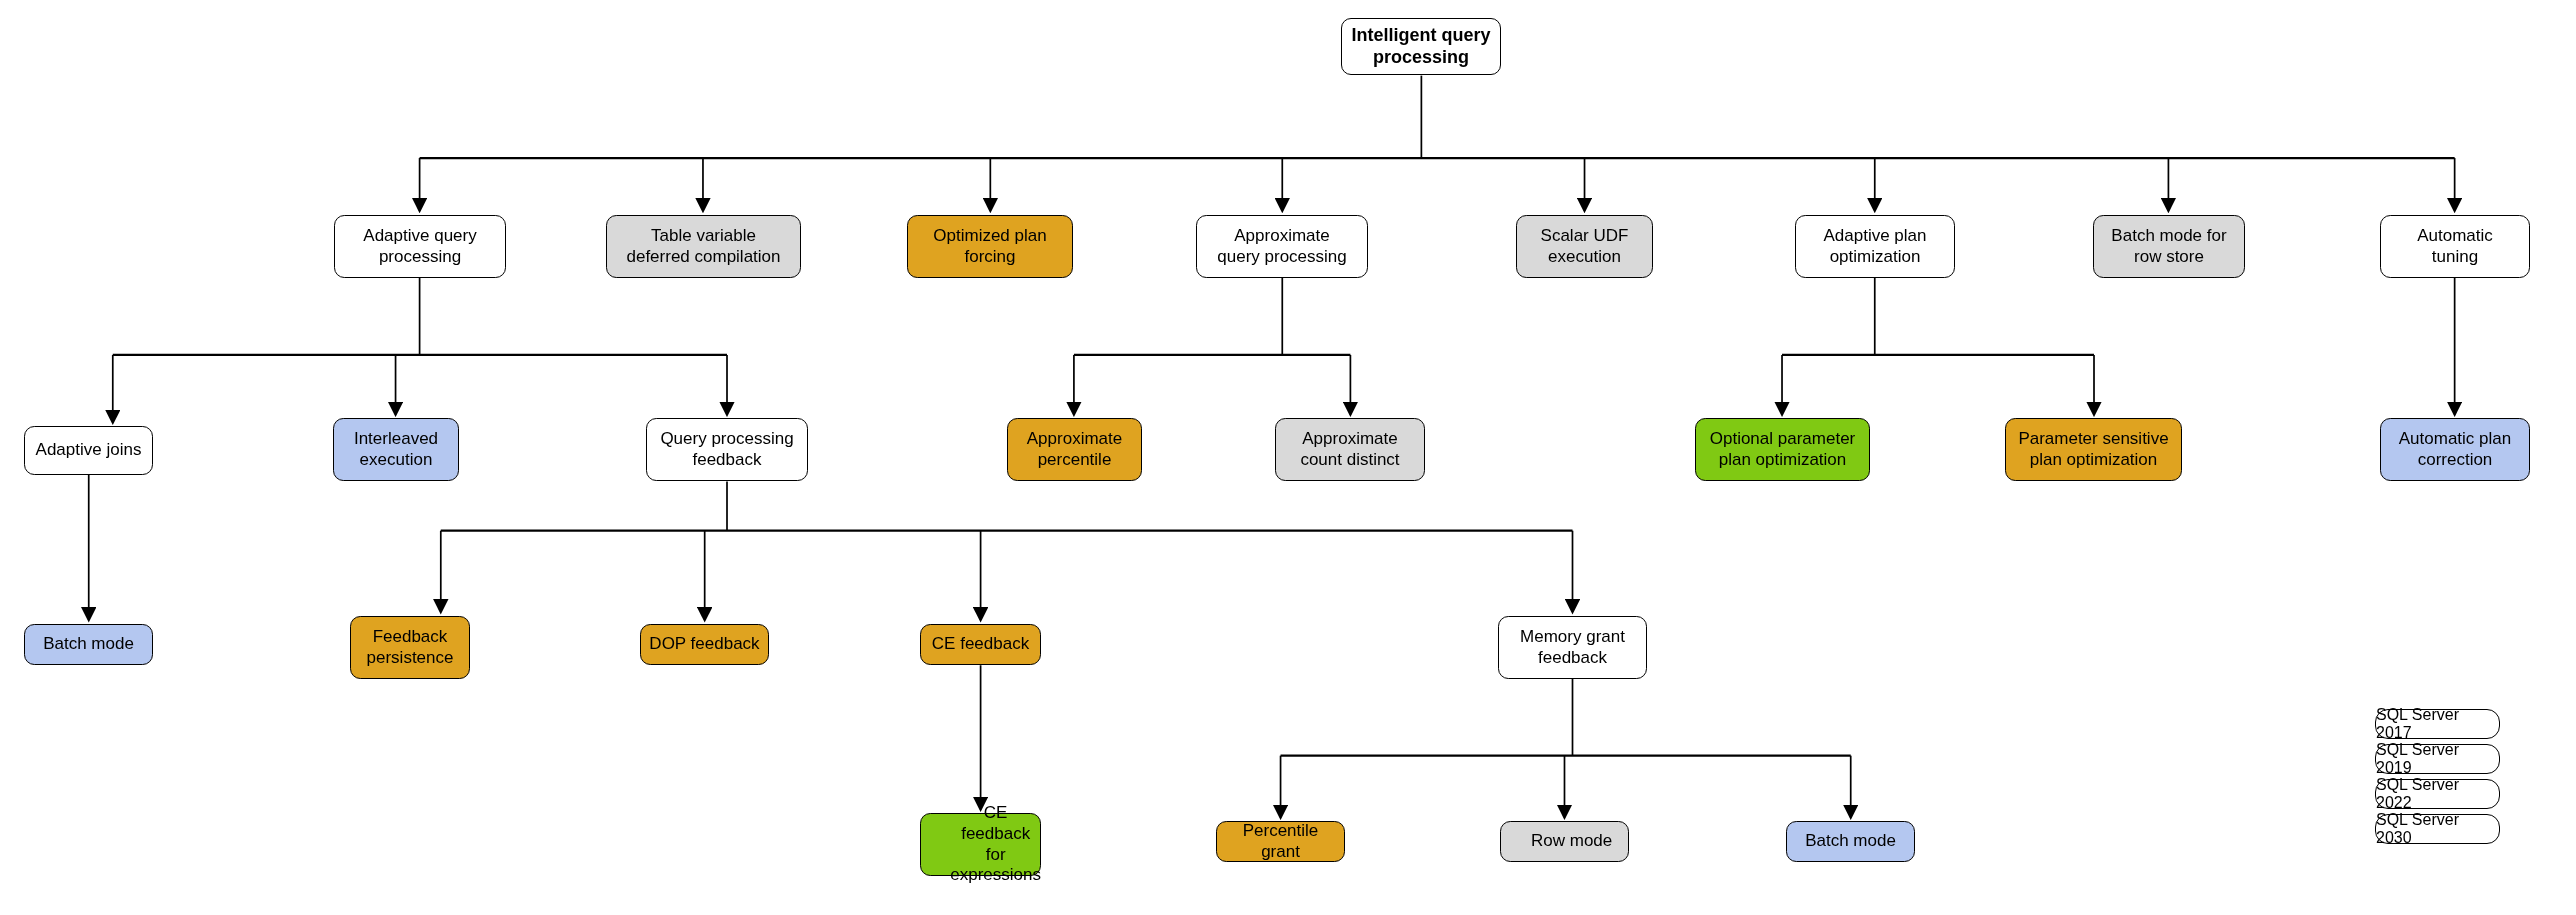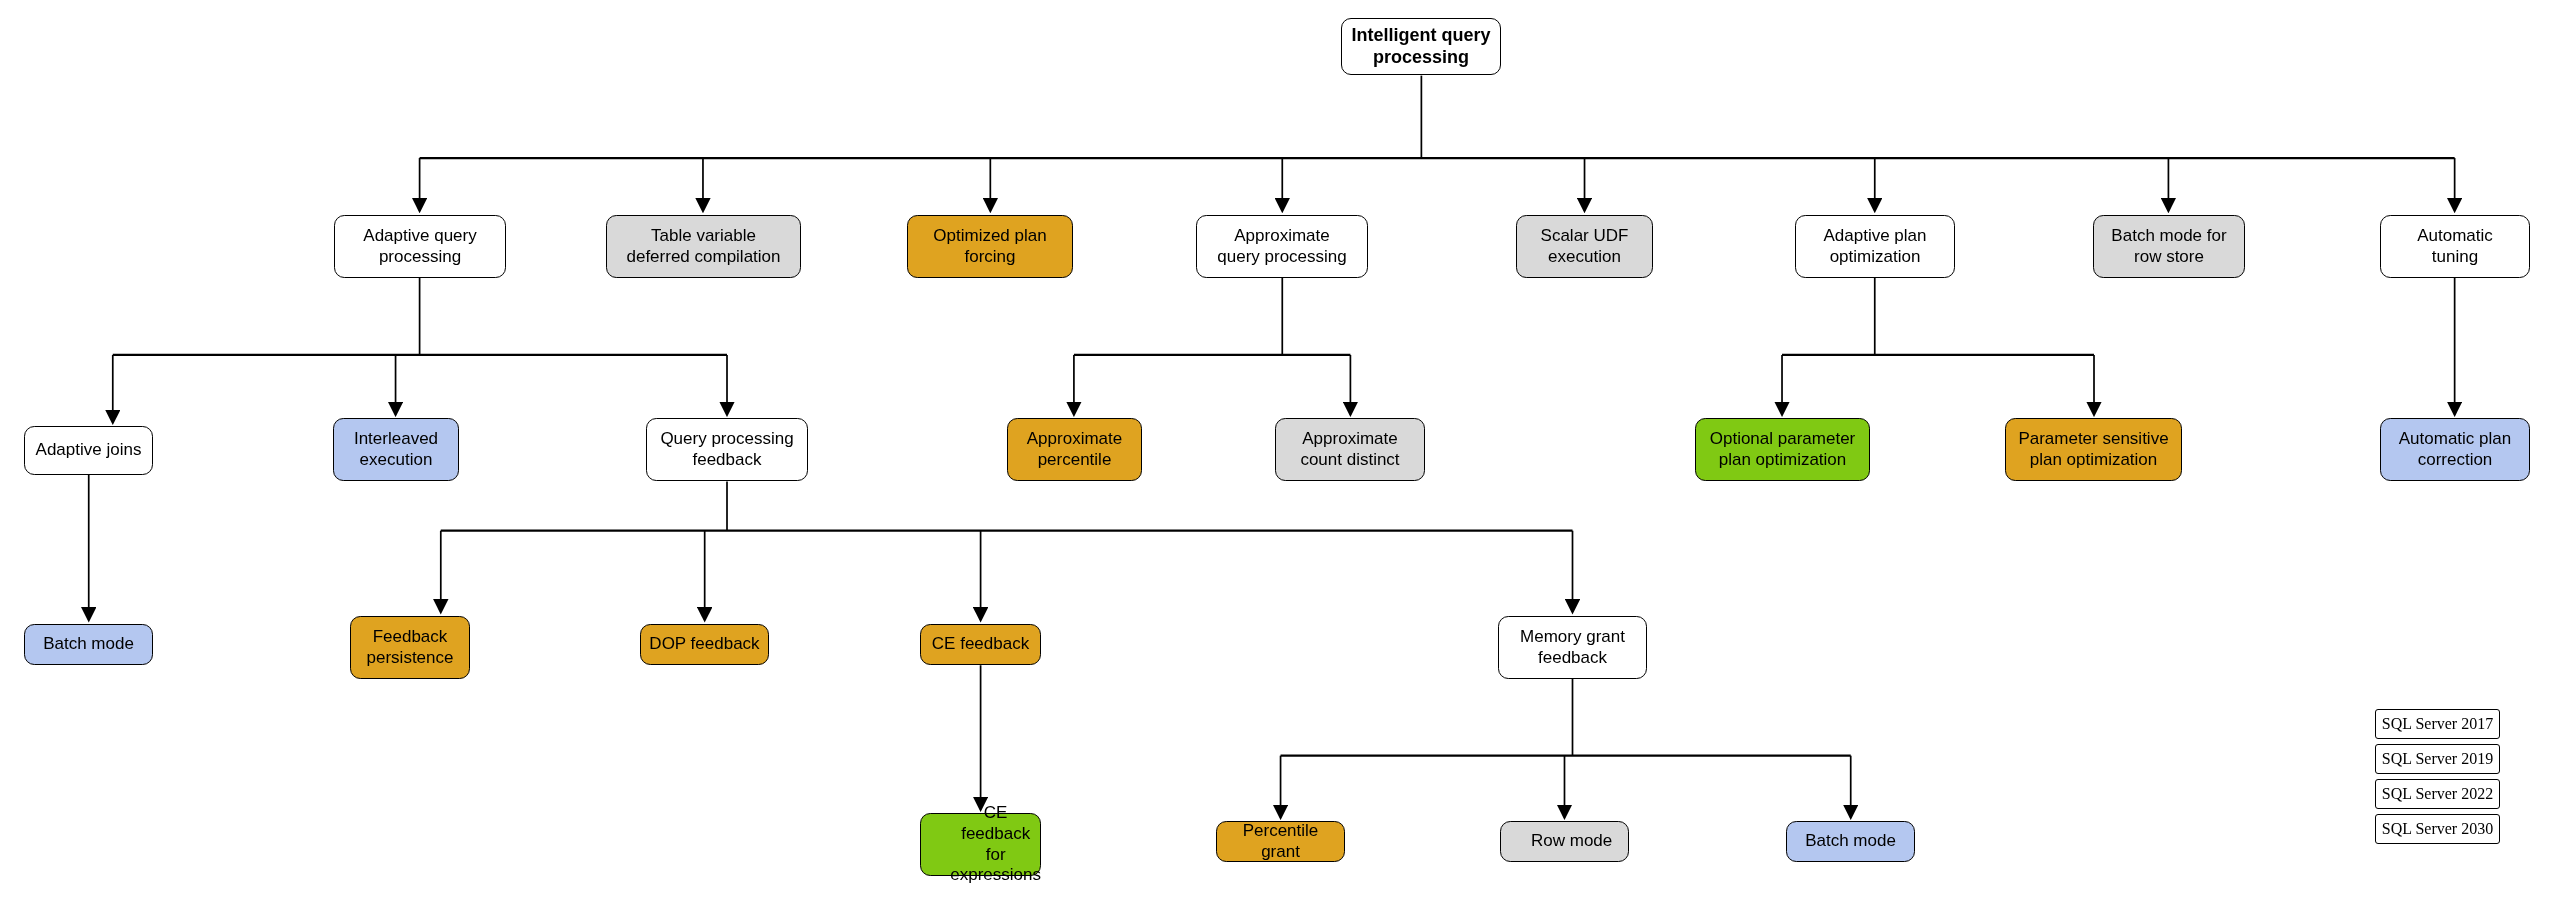--- a/index.html
+++ b/index.html
@@ -54,29 +54,28 @@
   .node.bwhite { background: #ffffff; }
 
   .legend {
     position: absolute;
     z-index: 3;
   }
   .legend-item {
     position: absolute;
     box-sizing: border-box;
     border: 1.7px solid #000000;
-    border-radius: 3px;
+    border-radius: 13px;
     display: flex;
     align-items: center;
     justify-content: center;
     font-size: 16px;
     color: #000000;
     width: 125px;
     height: 30px;
-    font-family: Liberation Serif, serif;
   }
 </style>
 </head>
 <body>
 
 <div id="canvas">
 
   <svg id="edges" viewBox="0 0 4500 1600" xmlns="http://www.w3.org/2000/svg">
     <defs>
       <marker id="arrow" viewBox="0 0 12 12" refX="10" refY="6" markerWidth="9" markerHeight="9" orient="auto-start-reverse">

